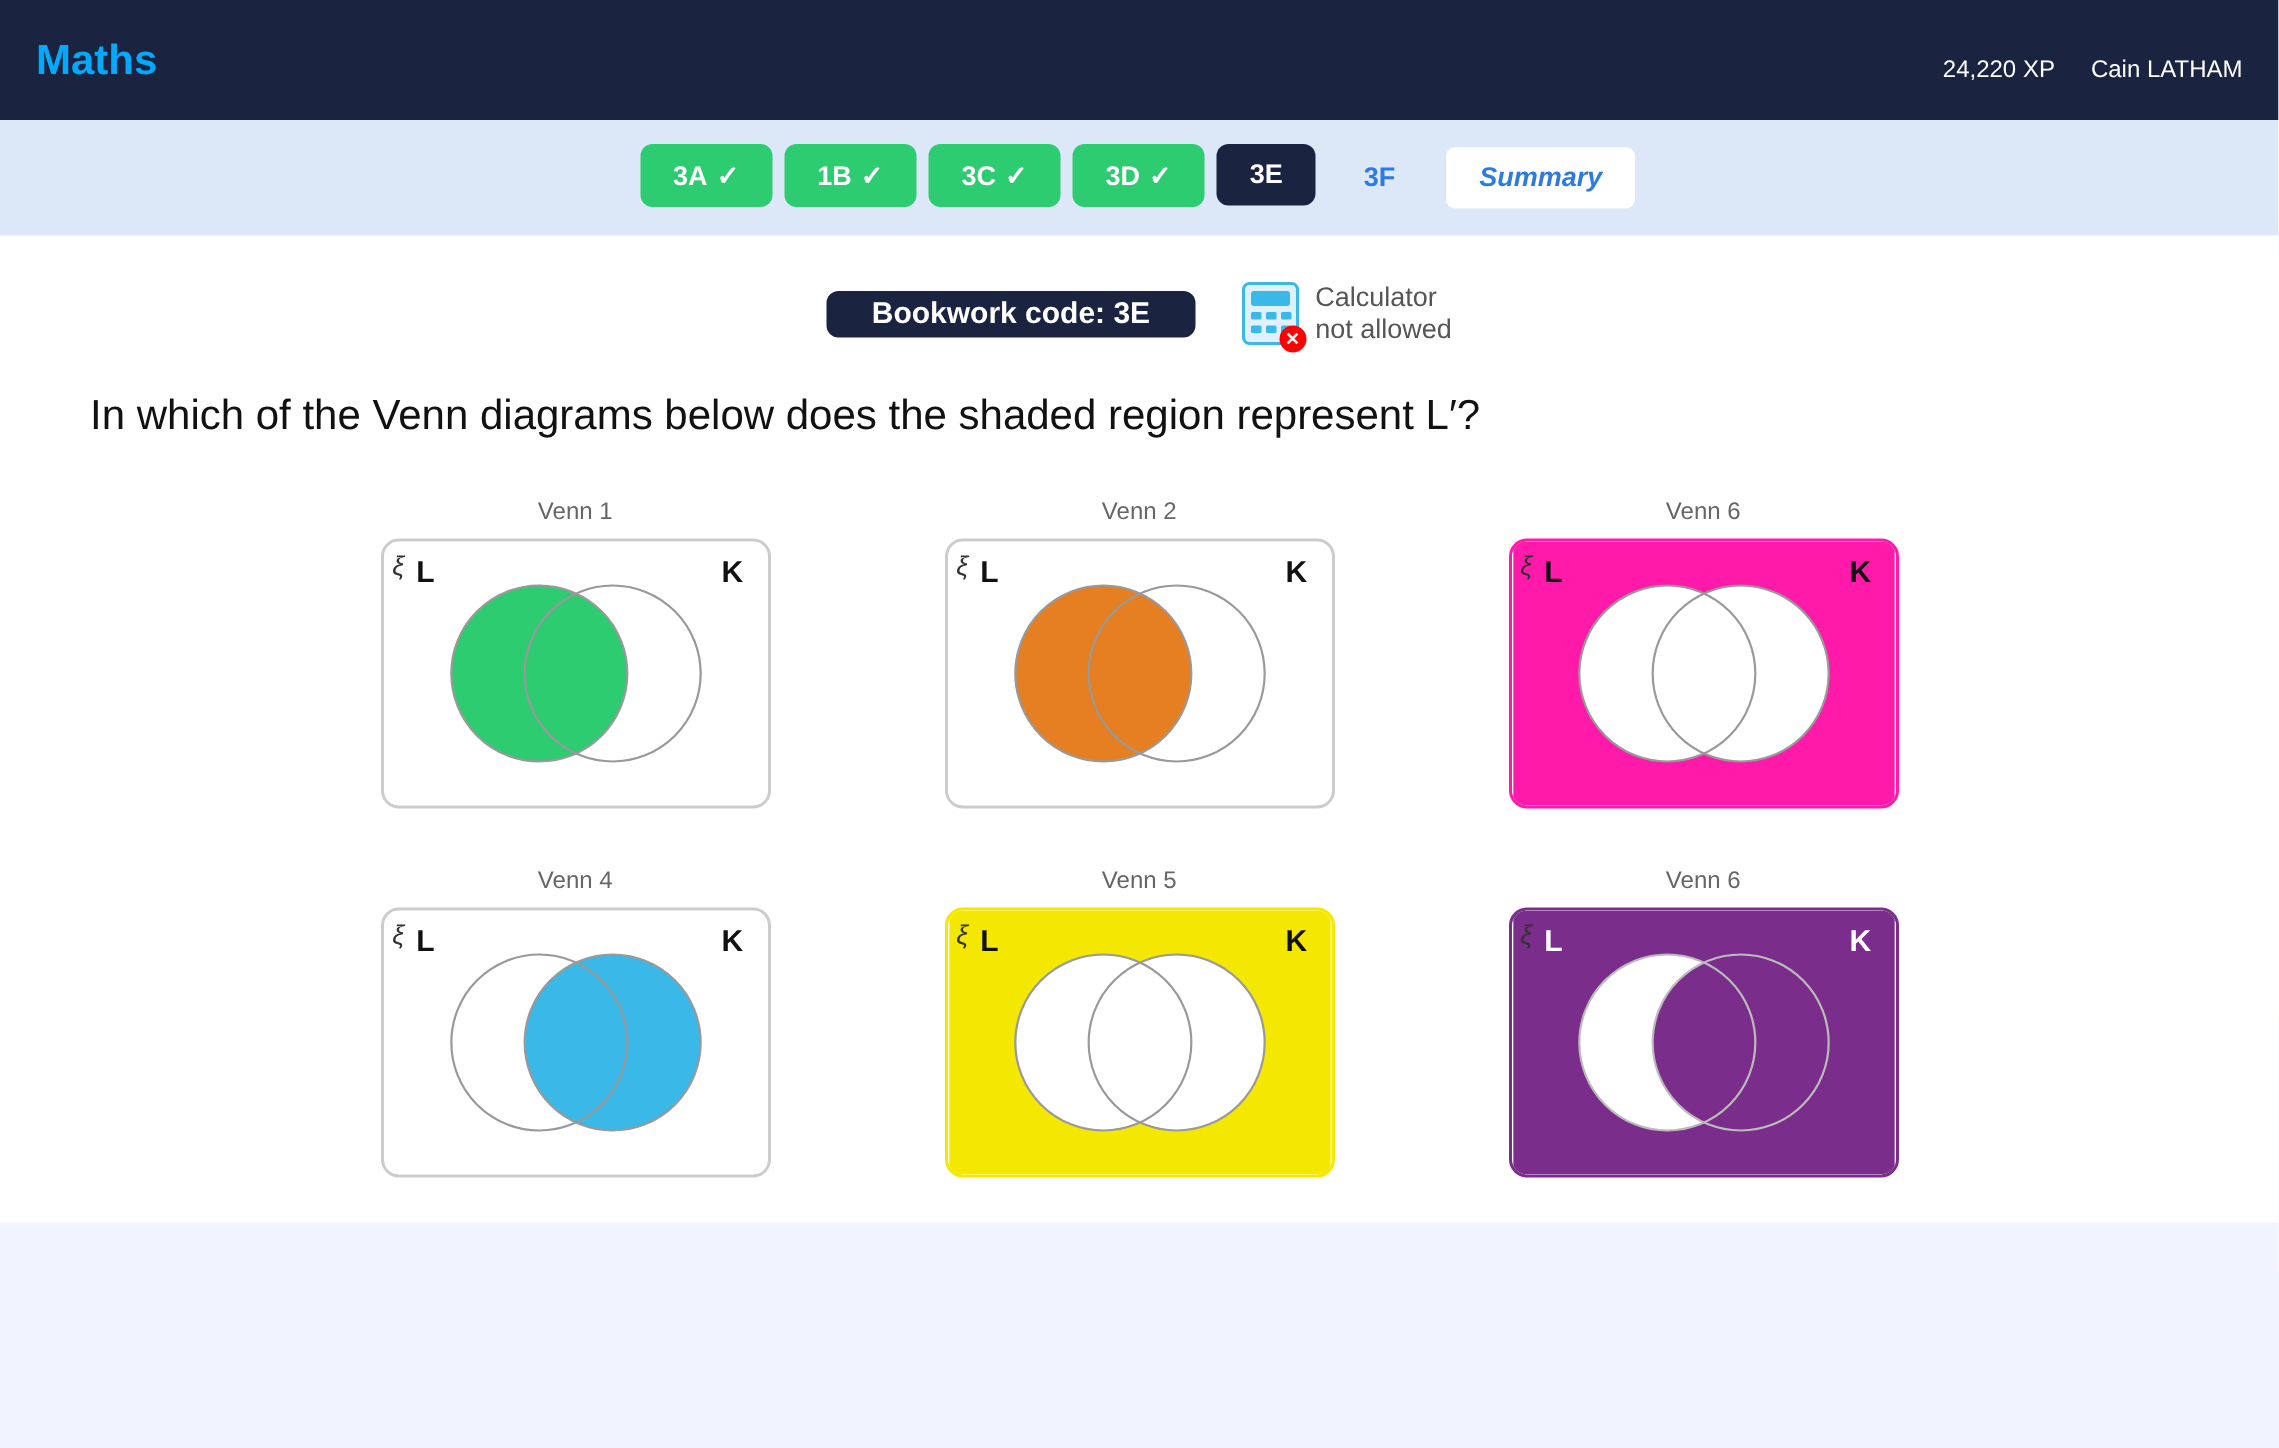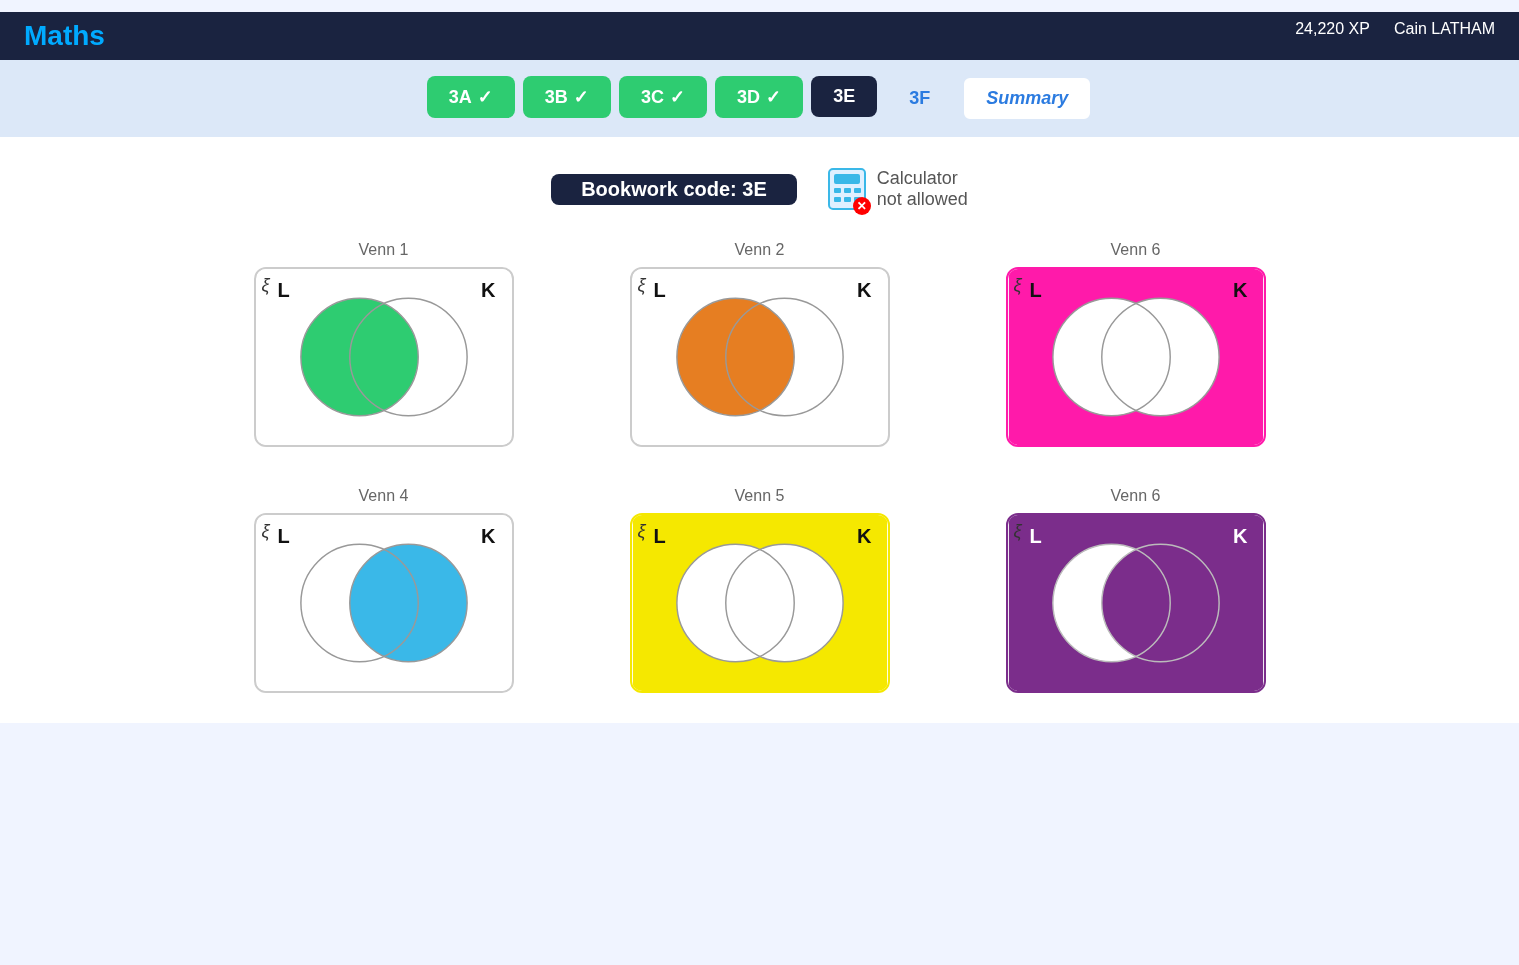--- a/index.html
+++ b/index.html
@@ -5,25 +5,24 @@
     * { box-sizing: border-box; margin: 0; padding: 0; }
     body {
       font-family: 'Segoe UI', Arial, sans-serif;
       background: #f0f4ff;
       min-height: 965px;
       width: 1519px;
     }
     
     .header {
       background: #1a2340;
-      padding: 8px 24px;
-      display: flex;
-      align-items: flex-start;
+      padding: 24px 24px;
+      display: flex;
+      align-items: flex-end;
       justify-content: space-between;
-      margin-top: 12px;
     }
     .header-logo {
       color: #00aaff;
       font-size: 28px;
       font-weight: bold;
     }
     .header-right {
       color: white;
       font-size: 16px;
       display: flex;
@@ -202,21 +201,21 @@
     <span>Cain LATHAM</span>
   </div>
 </div>
 
 <div class="tab-bar">
   <div class="tab tab-completed">
     <span>3A</span>
     <span>✓</span>
   </div>
   <div class="tab tab-completed">
-    <span>3B</span>
+    <span>1B</span>
     <span>✓</span>
   </div>
   <div class="tab tab-completed">
     <span>3C</span>
     <span>✓</span>
   </div>
   <div class="tab tab-completed">
     <span>3D</span>
     <span>✓</span>
   </div>
@@ -250,20 +249,23 @@
         </svg>
         <div class="calc-cross">✕</div>
       </div>
       <div>
         <div>Calculator</div>
         <div>not allowed</div>
       </div>
     </div>
   </div>
 
+  <div class="question">
+    In which of the Venn diagrams below does the shaded region represent L′?
+  </div>
 
   <div class="venn-grid">
 
     <div class="venn-item">
       <div class="venn-label">Venn 1</div>
       <div class="venn-container">
         <div class="venn-box">
           <svg viewBox="0 0 260 180" xmlns="http://www.w3.org/2000/svg">
 
             <rect width="260" height="180" fill="white"></rect>

